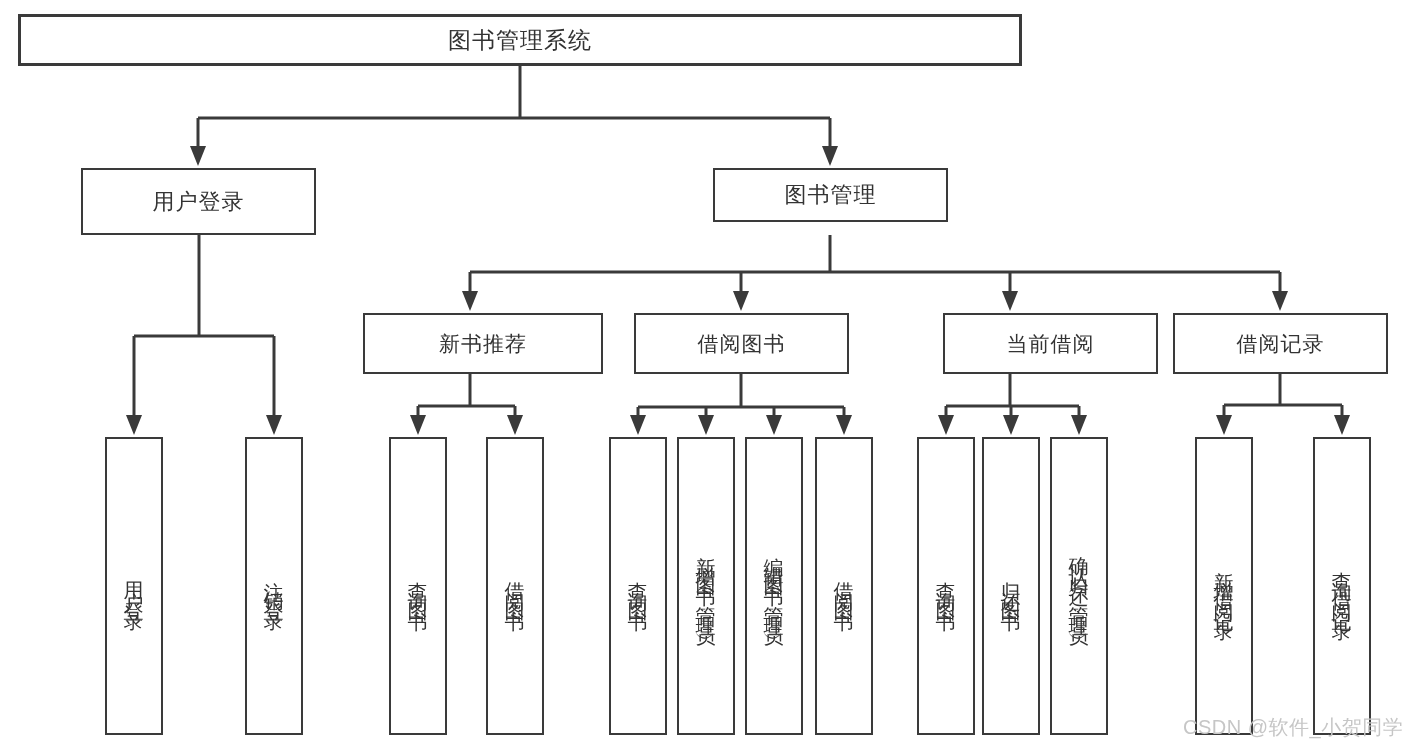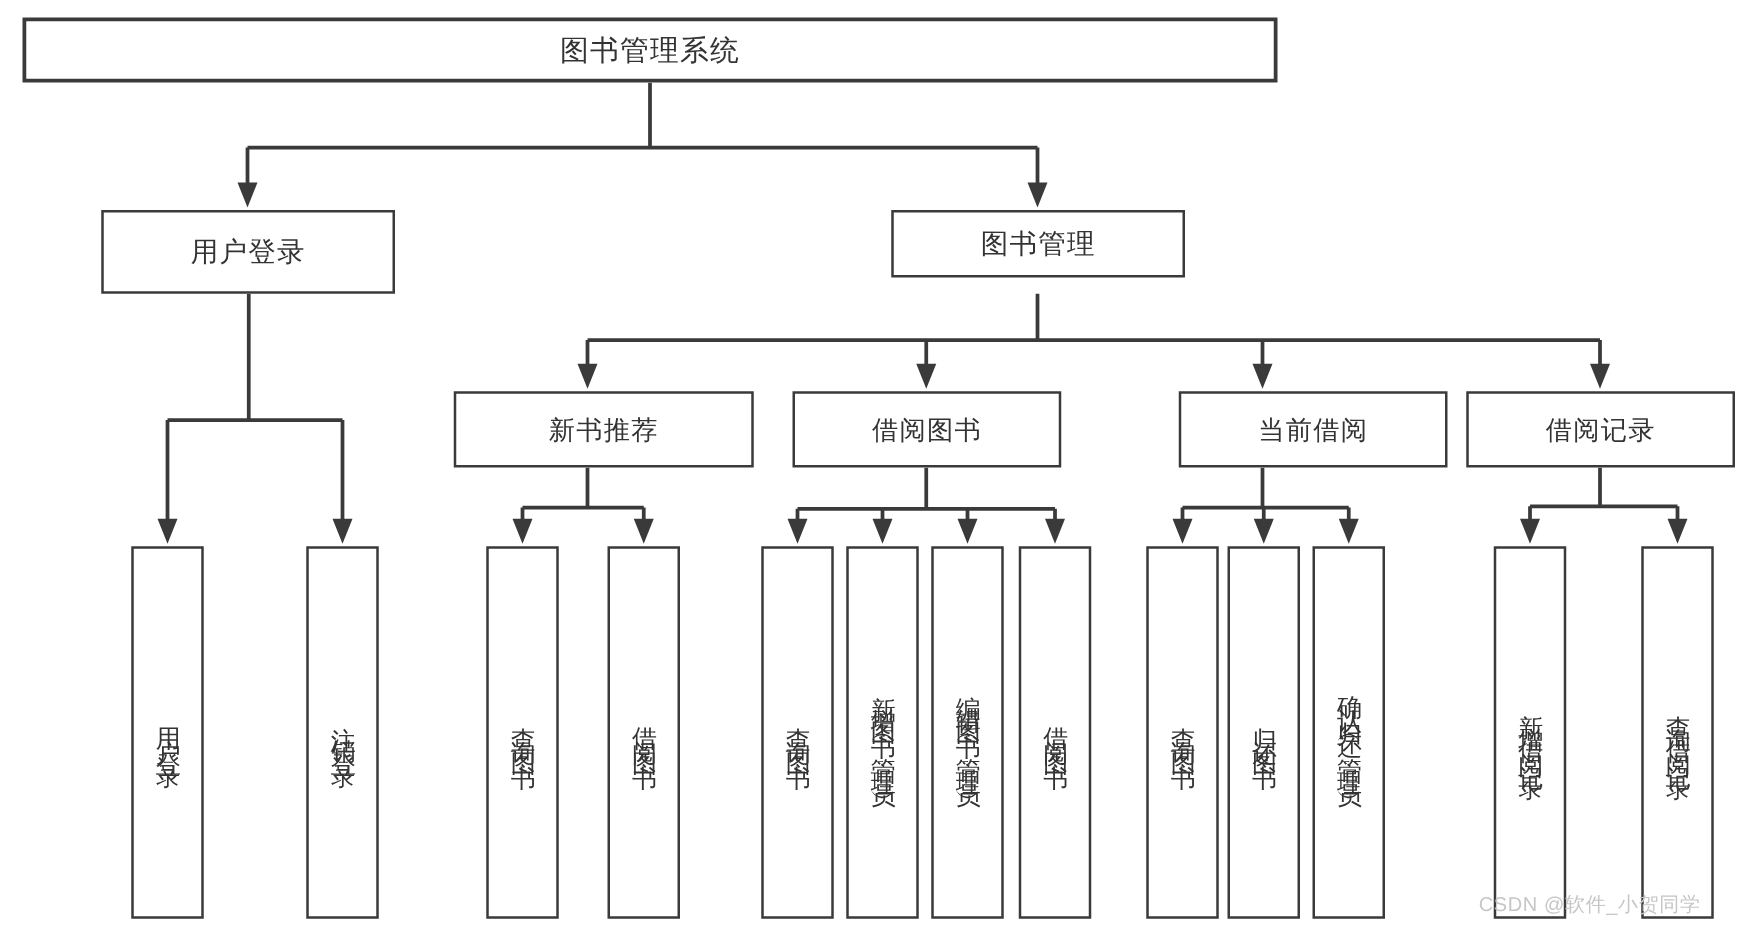--- a/index.html
+++ b/index.html
@@ -17,21 +17,21 @@
   .root   { border-width:3px; font-size:23px; letter-spacing:1px;justify-content:center; }
   .lvl2   { font-size:22px; letter-spacing:1px; }
   .lvl3   { font-size:21px; letter-spacing:1px; }
   .leaf   { font-size:20px; }
   .leaf .vtxt {
     writing-mode:vertical-lr; letter-spacing:10px; line-height:1.1;
     white-space:nowrap;
   }
   .watermark {
     position:absolute; left:1183px; top:714px; z-index:5;
-    font-size:16px; color:#c6c6c6; white-space:nowrap; letter-spacing:0.5px;
+    font-size:20px; color:#c6c6c6; white-space:nowrap; letter-spacing:0.5px;
   }
 </style>
 </head>
 <body>
 
 <div class="stage">
 
   <svg class="connectors" width="1405" height="747" viewBox="0 0 1405 747" fill="none" stroke="#3a3a3a" stroke-width="3">
 
     <path d="M520 66 V118"></path>

